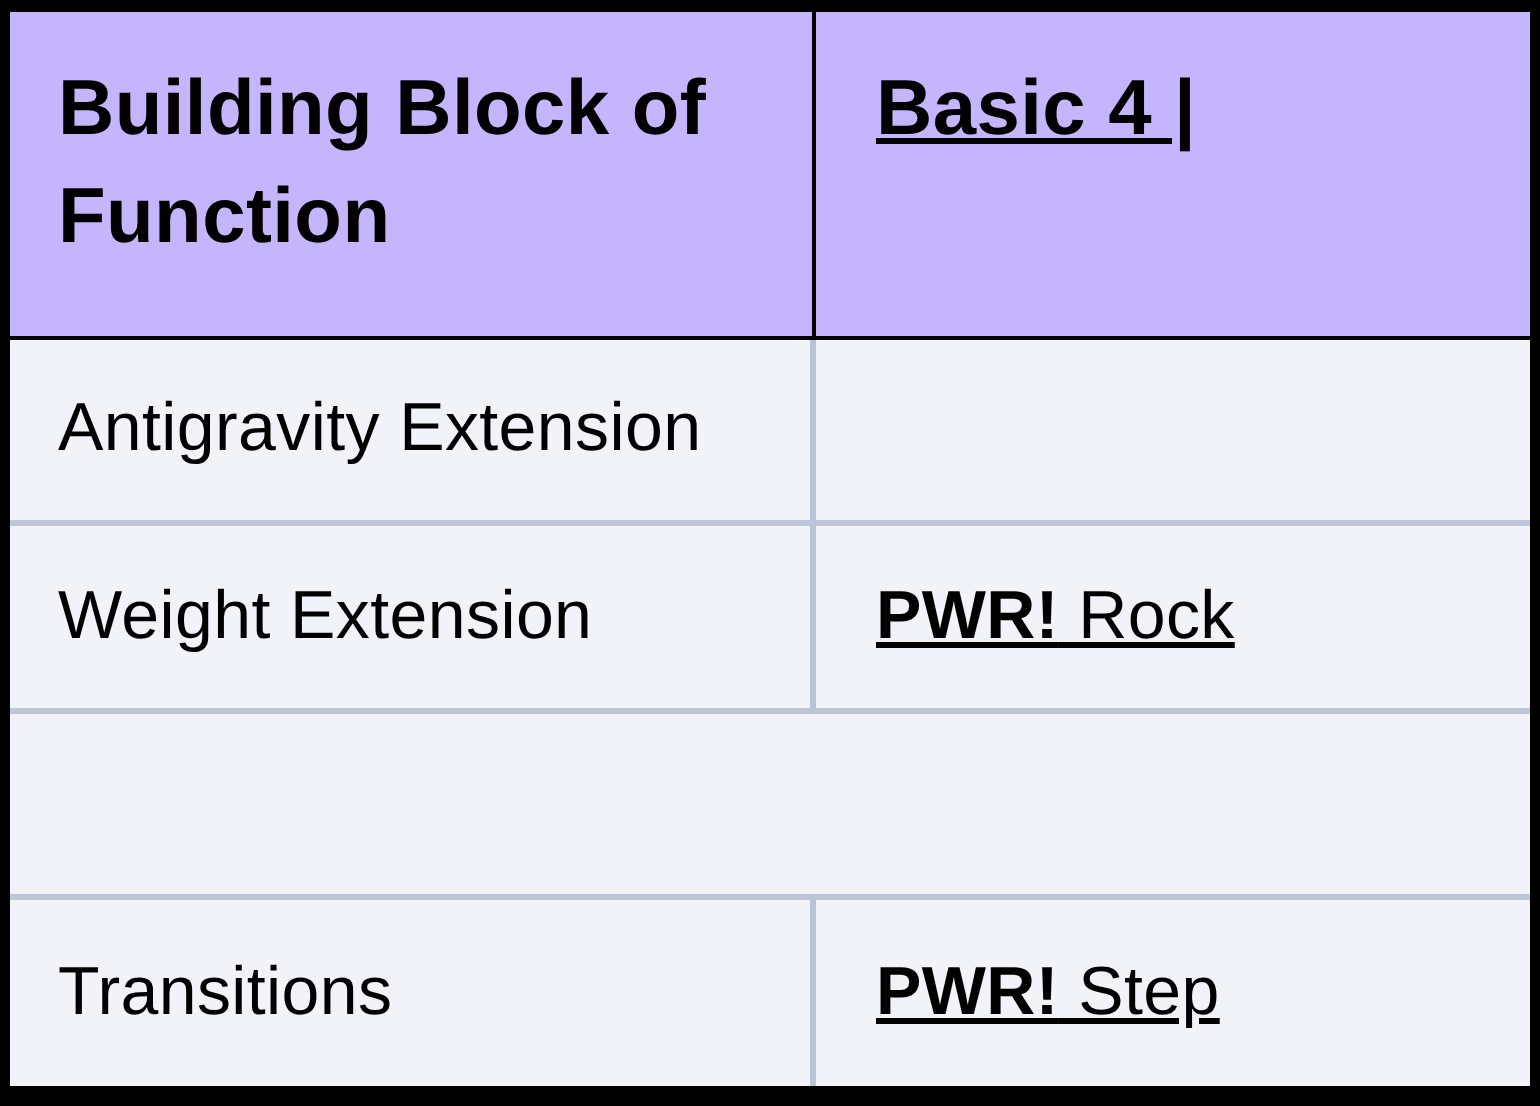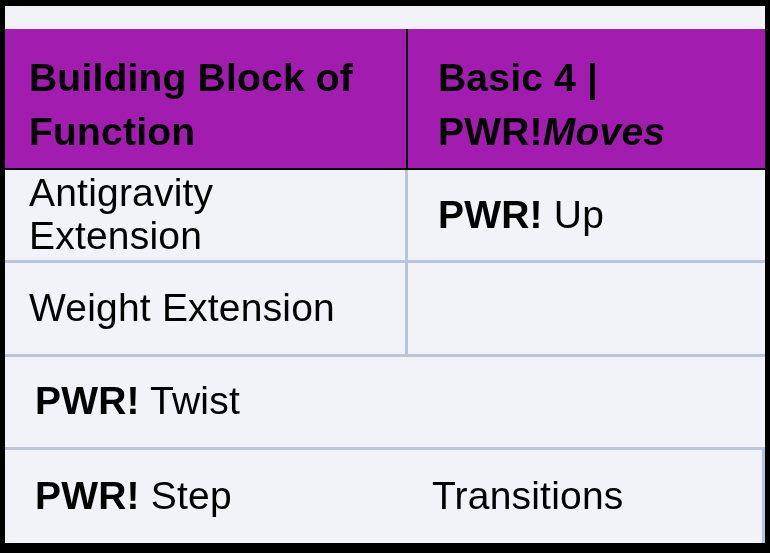--- a/index.html
+++ b/index.html
@@ -20,93 +20,88 @@
     height: 100%;
     display: grid;
     grid-template-rows: 164px 1fr 1fr 1fr 1fr;
     background: #f2f3f8;
   }
   .row {
     display: grid;
     grid-template-columns: 403px 1fr;
   }
   .header-row {
-    background: #a21caf;
+    background: #c4b5fd;
     border-bottom: 2px solid #000000;
-    margin-top: 23px;
   }
   .header-row .c1 { border-right: 2px solid #000000; }
   .cell { overflow: hidden; }
   .c1 { padding-left: 24px; padding-right: 14px; }
-  .c2 { padding-left: 30px; padding-right: 23px; }
+  .c2 { padding-left: 30px; padding-right: 23px; text-decoration: underline; }
   .hcell {
     padding-top: 22px;
     font-size: 39px;
     font-weight: bold;
     line-height: 54px;
     letter-spacing: 0.2px;
   }
   .body-row {
     background: #f2f3f8;
     border-bottom: 3px solid #bcc6d7;
   }
   .body-row:last-child { border-bottom: none; }
   .body-row .c1 { border-right: 3px solid #b9c4d6; }
   .body-row .cell {
     display: flex;
     align-items: center;
-    font-size: 39px;
+    font-size: 34px;
     line-height: 1.1;
     letter-spacing: 0.2px;
   }
   .bold { font-weight: bold; }
   .ital { font-style: italic; }
   .htext { white-space: nowrap; }
   .wrapz { white-space: normal; }
 </style>
 </head>
 <body>
 
 <div class="frame">
   <div class="tbl">
 
     <div class="row header-row">
       <div class="cell c1 hcell">
         <div class="wrapz">Building Block of Function</div>
       </div>
       <div class="cell c2 hcell">
         <div class="htext">Basic 4 |</div>
-        <div class="htext"><span>PWR!</span><span class="ital">Moves</span></div>
       </div>
     </div>
 
     <div class="row body-row">
       <div class="cell c1">
         <span>Antigravity Extension</span>
       </div>
-      <div class="cell c2">
-        <span><span class="bold">PWR!</span><span> Up</span></span>
-      </div>
     </div>
 
     <div class="row body-row">
       <div class="cell c1">
         <span>Weight Extension</span>
       </div>
-    </div>
-
-    <div class="row body-row">
       <div class="cell c2">
-        <span><span class="bold">PWR!</span><span> Twist</span></span>
+        <span><span class="bold">PWR!</span><span> Rock</span></span>
       </div>
     </div>
 
     <div class="row body-row">
+    </div>
+
+    <div class="row body-row">
+      <div class="cell c1">
+        <span>Transitions</span>
+      </div>
       <div class="cell c2">
         <span><span class="bold">PWR!</span><span> Step</span></span>
-      </div>
-      <div class="cell c1">
-        <span>Transitions</span>
       </div>
     </div>
 
   </div>
 </div>
 
 </body></html>

